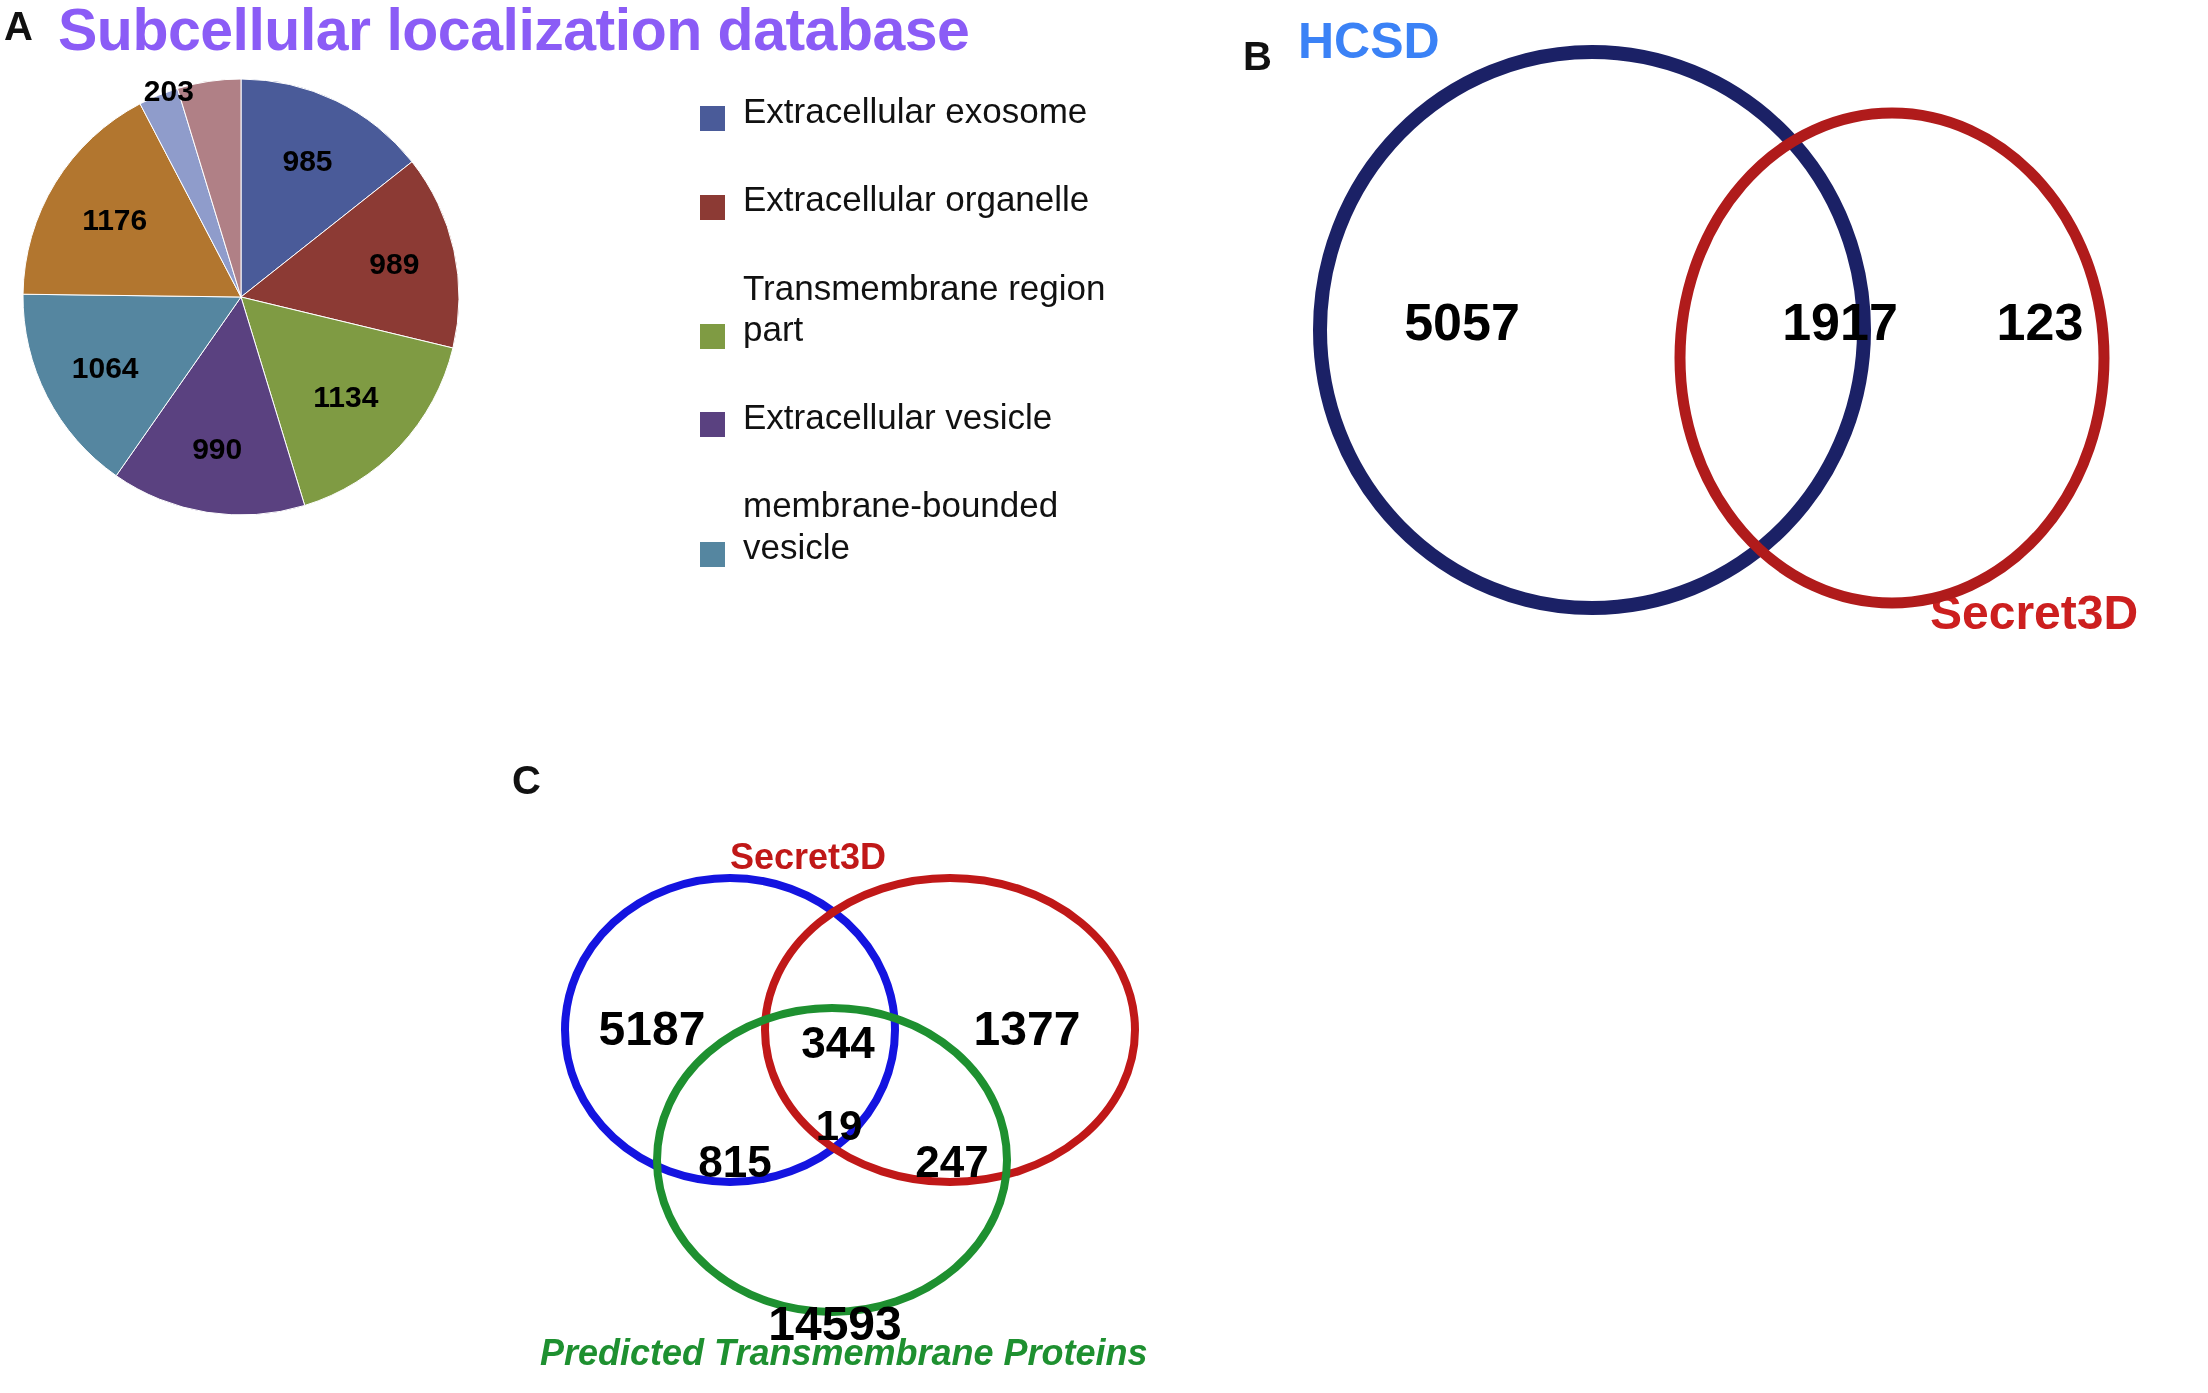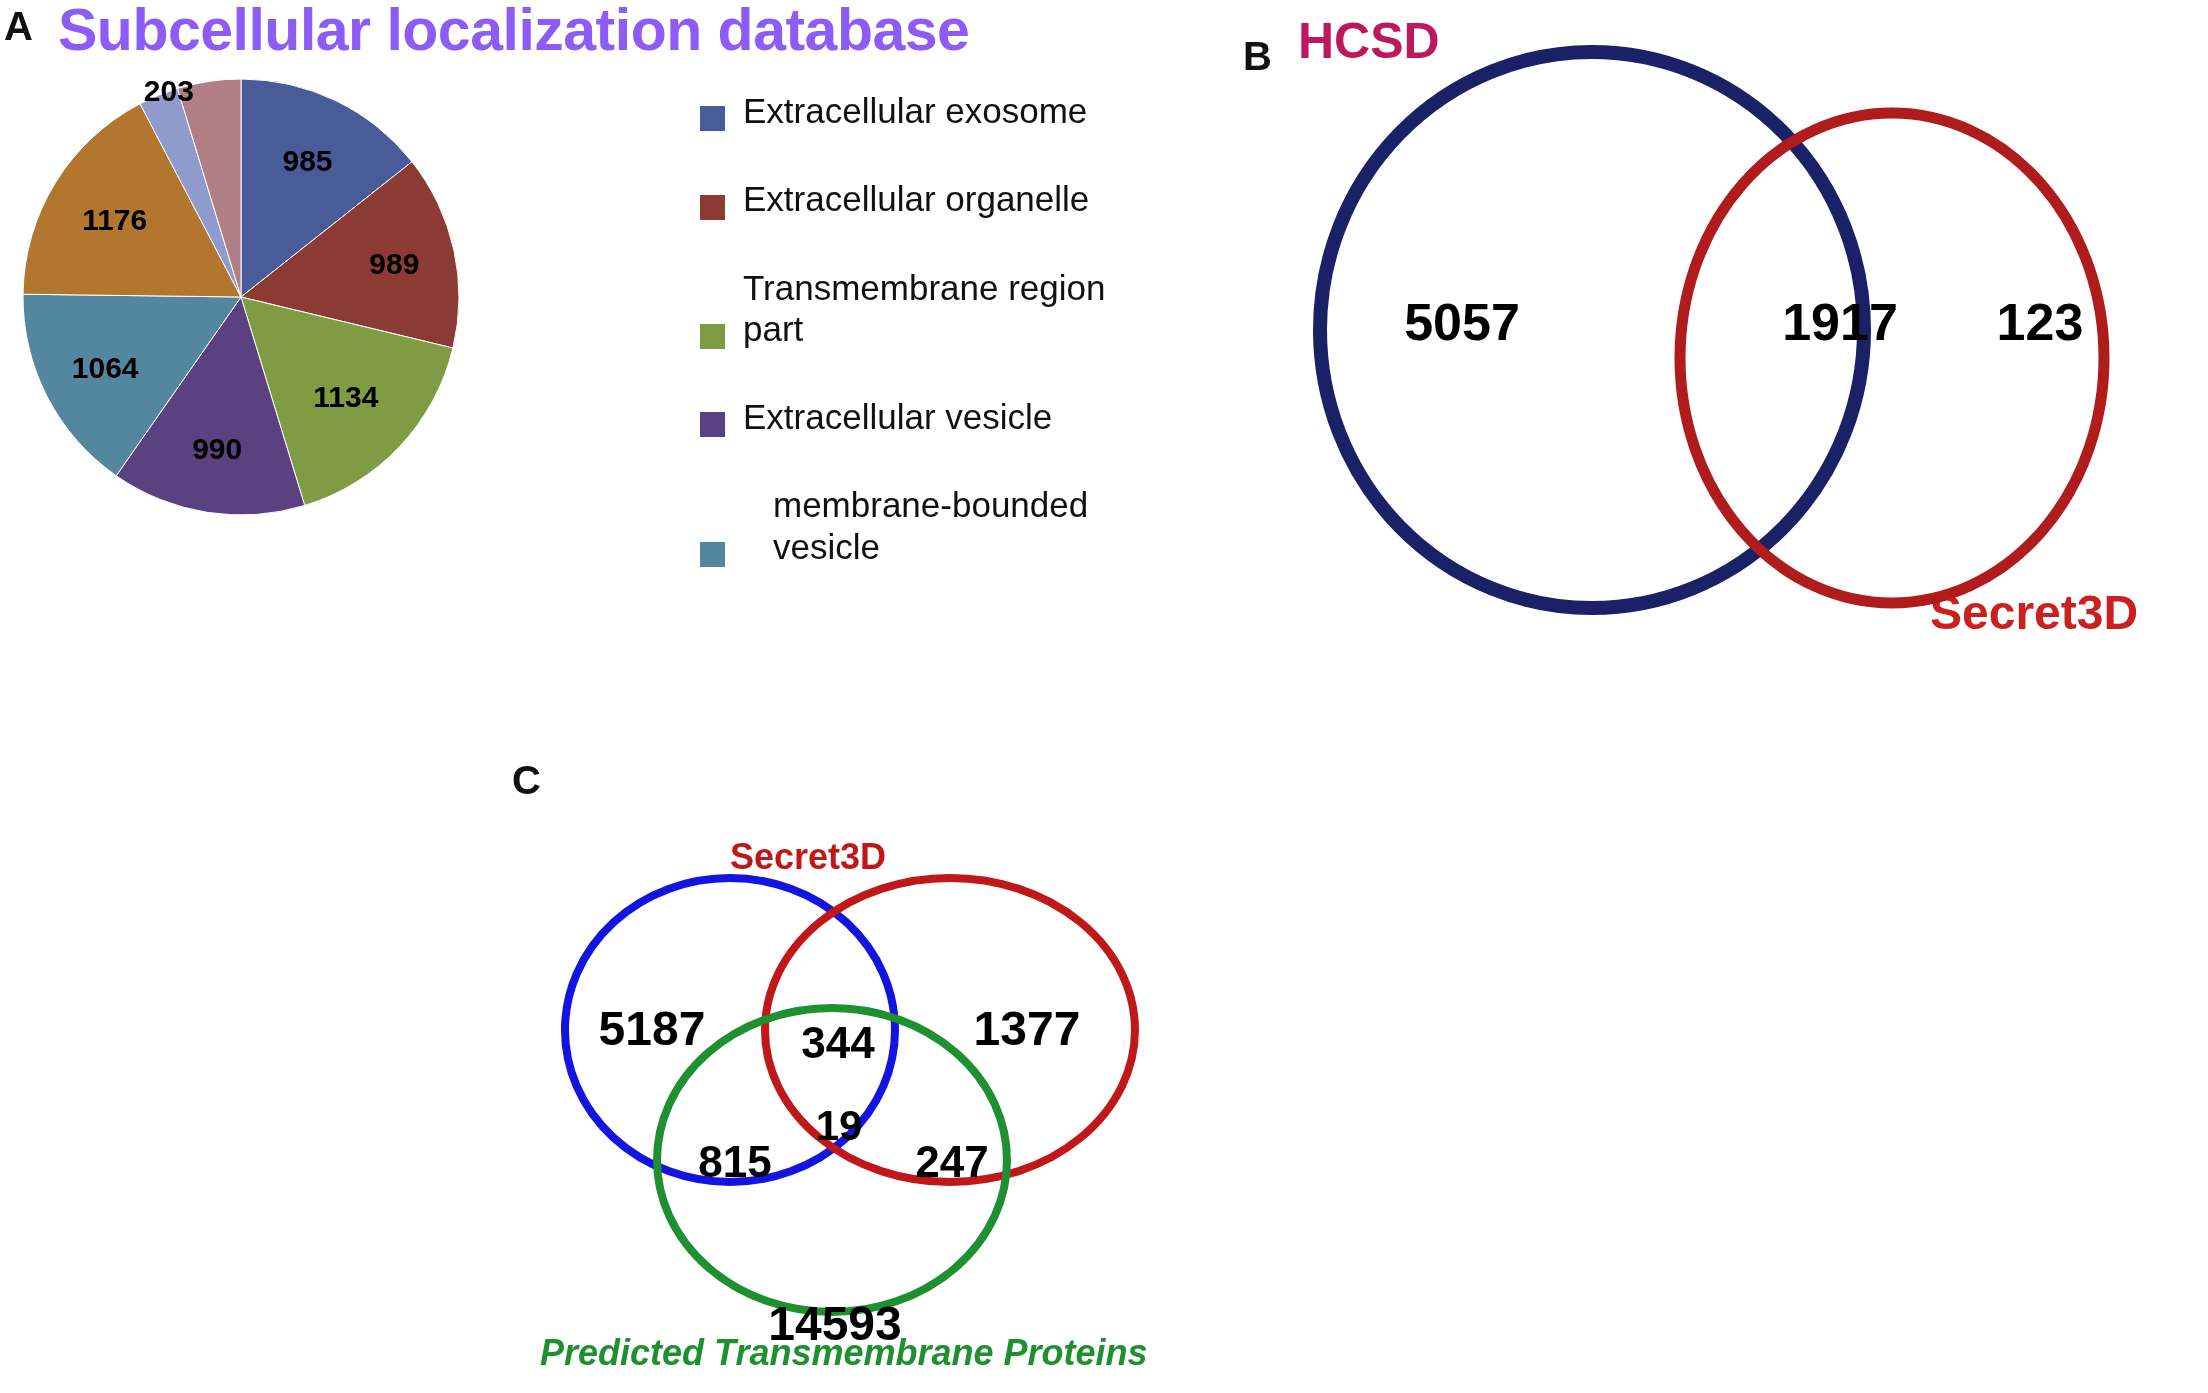--- a/index.html
+++ b/index.html
@@ -31,36 +31,36 @@
   #pie-wrap{position:absolute;left:22px;top:78px;width:440px;height:442px;}
   #pie-svg{display:block;}
   .slice-label{
     font-family:"Liberation Sans","DejaVu Sans",sans-serif;
     font-size:30px;font-weight:bold;fill:#000000;
     paint-order:stroke;stroke:#ffffff;stroke-width:0px;
   }
 
   #pie-legend{position:absolute;left:700px;top:90px;width:520px;}
   .legend-row{display:flex;align-items:flex-end;margin-bottom:47px;}
-  .legend-row:last-child{margin-bottom:8px;gap:30px;}
+  .legend-row:last-child{margin-bottom:8px;}
   .legend-swatch{
     width:25px;height:25px;flex:0 0 25px;margin-top:9px;margin-right:18px;
   }
   .legend-text{
     font-size:35px;color:#111111;line-height:1.18;
     font-family:"Liberation Sans","DejaVu Sans",sans-serif;
     max-width:430px;
   }
 
   
   #panel-b{left:1230px;top:0;width:978px;height:700px;}
   #venn2-svg{position:absolute;left:0;top:0;}
   #hcsd-label{
     position:absolute;left:68px;top:12px;
-    font-size:50px;font-weight:bold;color:#be185d;
+    font-size:50px;font-weight:bold;color:#3b82f6;
     font-family:"Liberation Sans","DejaVu Sans",sans-serif;
   }
   #secret3d-label-b{
     position:absolute;left:700px;top:585px;
     font-size:48px;font-weight:bold;color:#CC1F1F;
     font-family:"Liberation Sans","DejaVu Sans",sans-serif;
   }
   .venn-count{
     font-family:"Liberation Sans","DejaVu Sans",sans-serif;
     font-weight:bold;fill:#000000;

